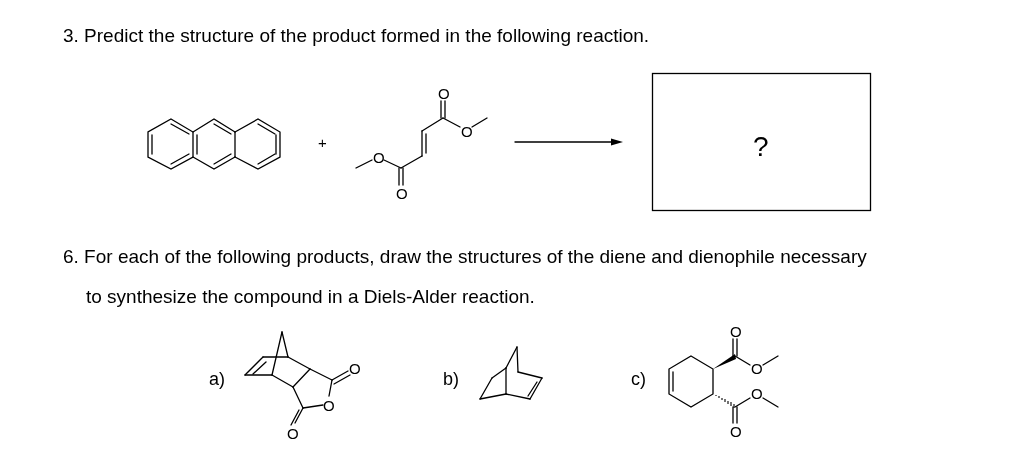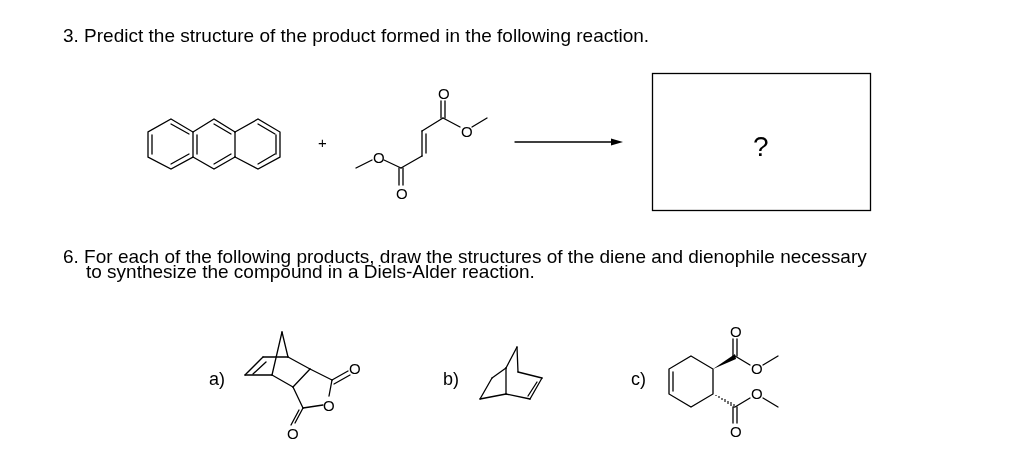--- a/index.html
+++ b/index.html
@@ -1,21 +1,21 @@
 <!DOCTYPE html>
 <html><head>
 <meta charset="utf-8">
 <style>
   html, body { margin:0; padding:0; background:#ffffff; }
   body { width:1024px; height:470px; position:relative; overflow:hidden;
          font-family:"Liberation Sans", sans-serif; color:#000; }
   .q { position:absolute; font-size:19px; line-height:25px; white-space:nowrap; }
   #q3 { left:63px; top:23px; }
   #q4 { left:63px; top:244px; }
-  #q4b { left:86px; top:259px; }
+  #q4b { left:86px; top:284px; }
   svg { position:absolute; left:0; top:0; }
   .bond { stroke:#000; stroke-width:1.3; fill:none; stroke-linecap:round; }
   .atom { font-family:"Liberation Sans", sans-serif; font-size:15px; fill:#000; }
   .lbl { font-family:"Liberation Sans", sans-serif; font-size:18px; fill:#000; }
   .qmark { font-family:"Liberation Sans", sans-serif; font-size:28px; fill:#000; }
 </style>
 </head>
 <body>
 
 <div class="q" id="q3">3. Predict the structure of the product formed in the following reaction.</div>

